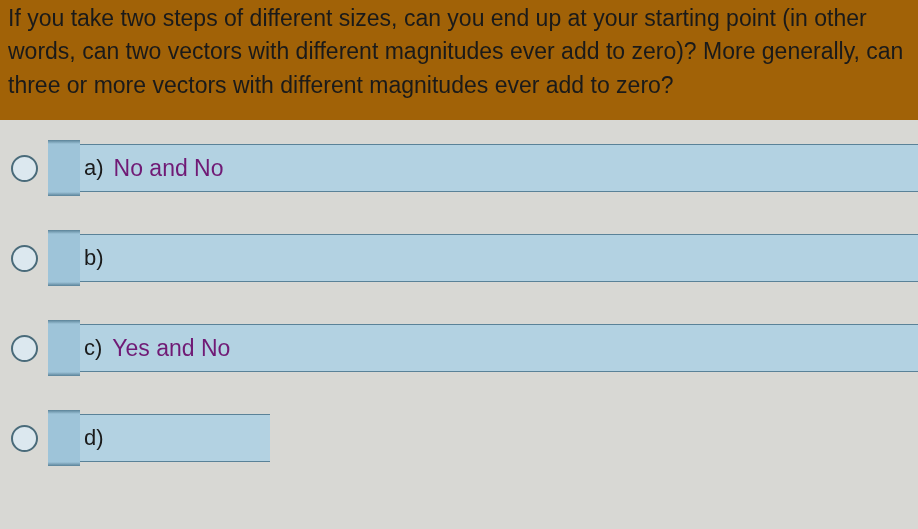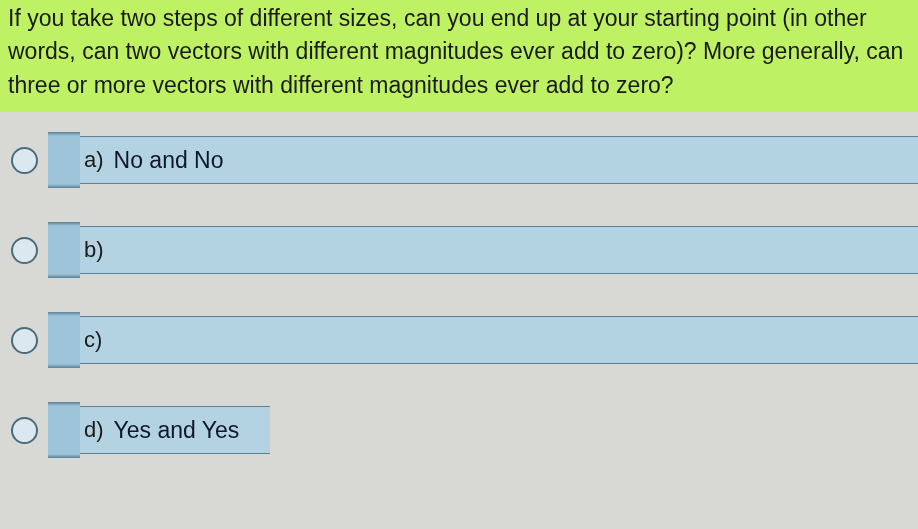--- a/index.html
+++ b/index.html
@@ -12,22 +12,22 @@
       height: 529px;
       font-family: "Segoe UI", Arial, sans-serif;
       background: #d8d8d4;
       position: relative;
       overflow: hidden;
     }
     .question-text {
       font-size: 23px;
       color: #1a1a1a;
       line-height: 1.45;
-      padding: 2px 8px 10px 8px;
-      background: #bef264;
+      padding: 2px 8px 18px 8px;
+      background: #a16207;
     }
     .options-area {
       padding: 20px 0 0 0;
     }
     .option-row {
       display: flex;
       align-items: center;
       margin-bottom: 34px;
       height: 56px;
     }
@@ -91,21 +91,21 @@
     .w-partial-d { width: 190px; }
     .letter {
       font-size: 22px;
       color: #1a1a1a;
       margin-right: 10px;
       position: relative;
       z-index: 2;
     }
     .answer-text {
       font-size: 23px;
-      color: #0f172a;
+      color: #701a75;
       position: relative;
       z-index: 2;
     }
     .last-margin { margin-bottom: 0; }
   </style>
 </head>
 <body>
 
 <div class="question-text">If you take two steps of different sizes, can you end up at your starting point (in other words, can two vectors with different magnitudes ever add to zero)? More generally, can three or more vectors with different magnitudes ever add to zero?</div>
 
@@ -141,30 +141,30 @@
   <div class="option-row">
     <div class="radio-zone">
       <div class="radio-circle"></div>
     </div>
     <div class="stripe-col stripe-borders">
       <div class="stripe-fill"></div>
     </div>
     <div class="label-wrap">
       <div class="label-bar w-full"></div>
       <span class="letter">c)</span>
+      <span class="answer-text">Yes and No</span>
     </div>
   </div>
 
   <div class="option-row last-margin">
     <div class="radio-zone">
       <div class="radio-circle"></div>
     </div>
     <div class="stripe-col stripe-borders">
       <div class="stripe-fill"></div>
     </div>
     <div class="label-wrap">
       <div class="label-bar w-partial-d"></div>
       <span class="letter">d)</span>
-      <span class="answer-text">Yes and Yes</span>
     </div>
   </div>
 
 </div>
 
 </body></html>

